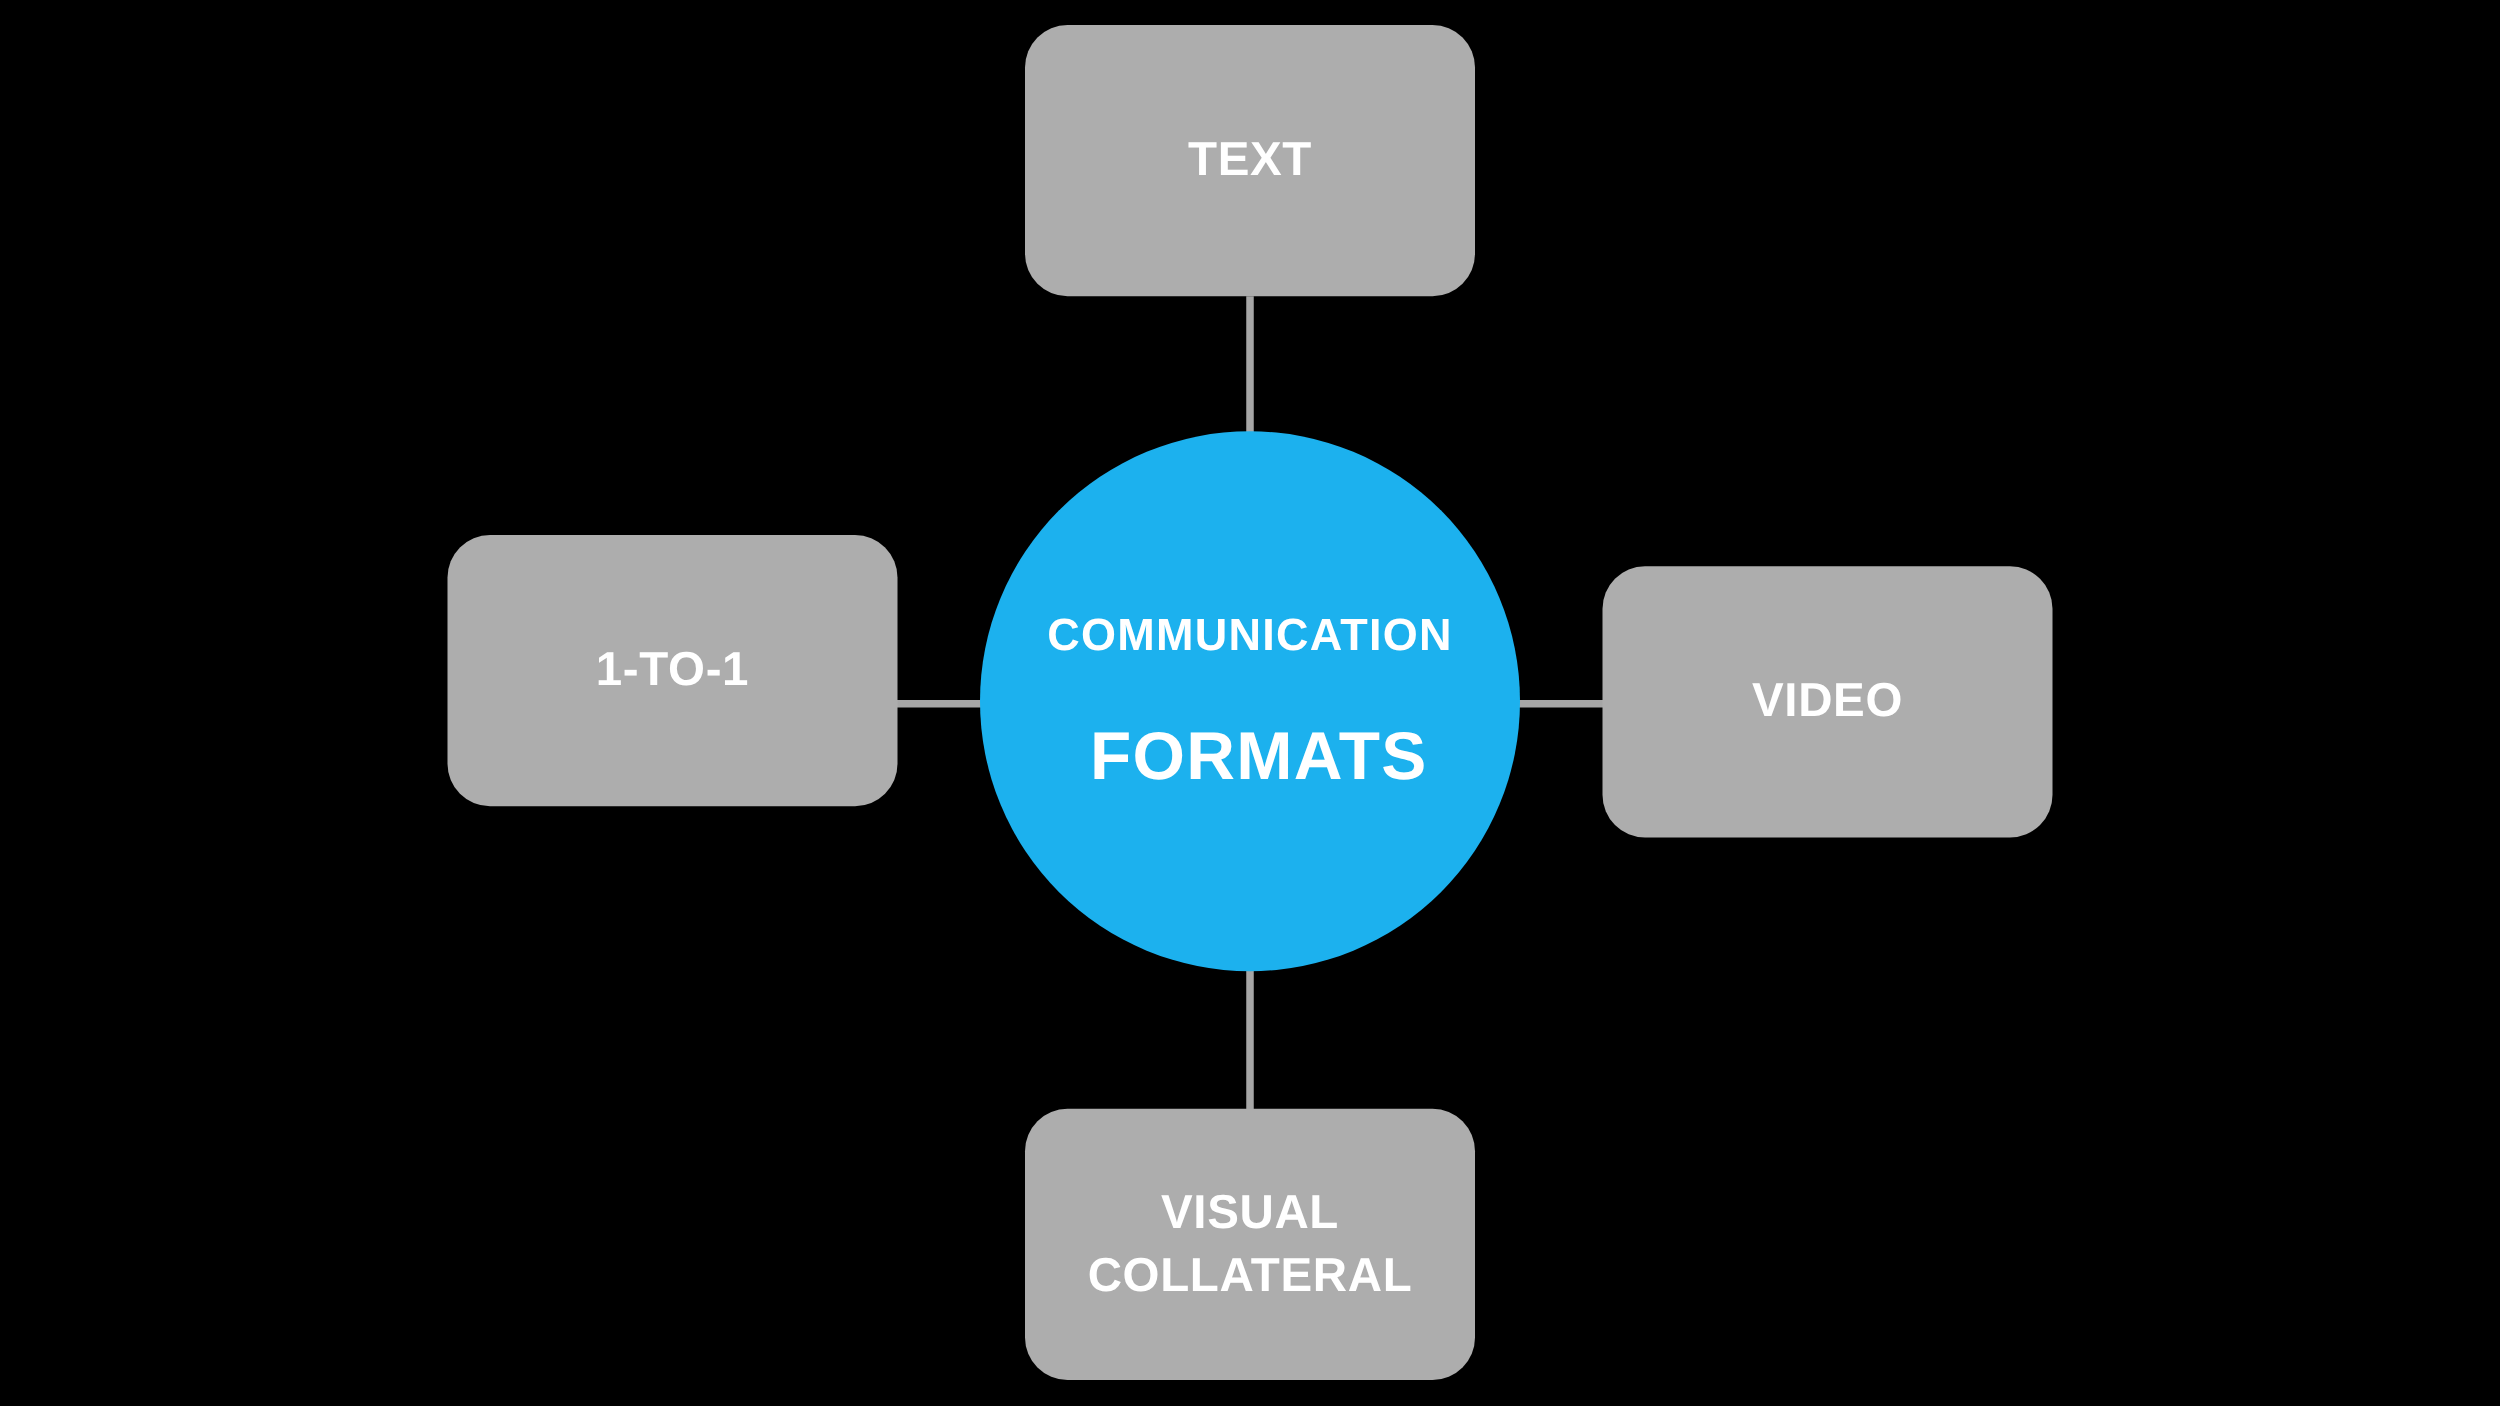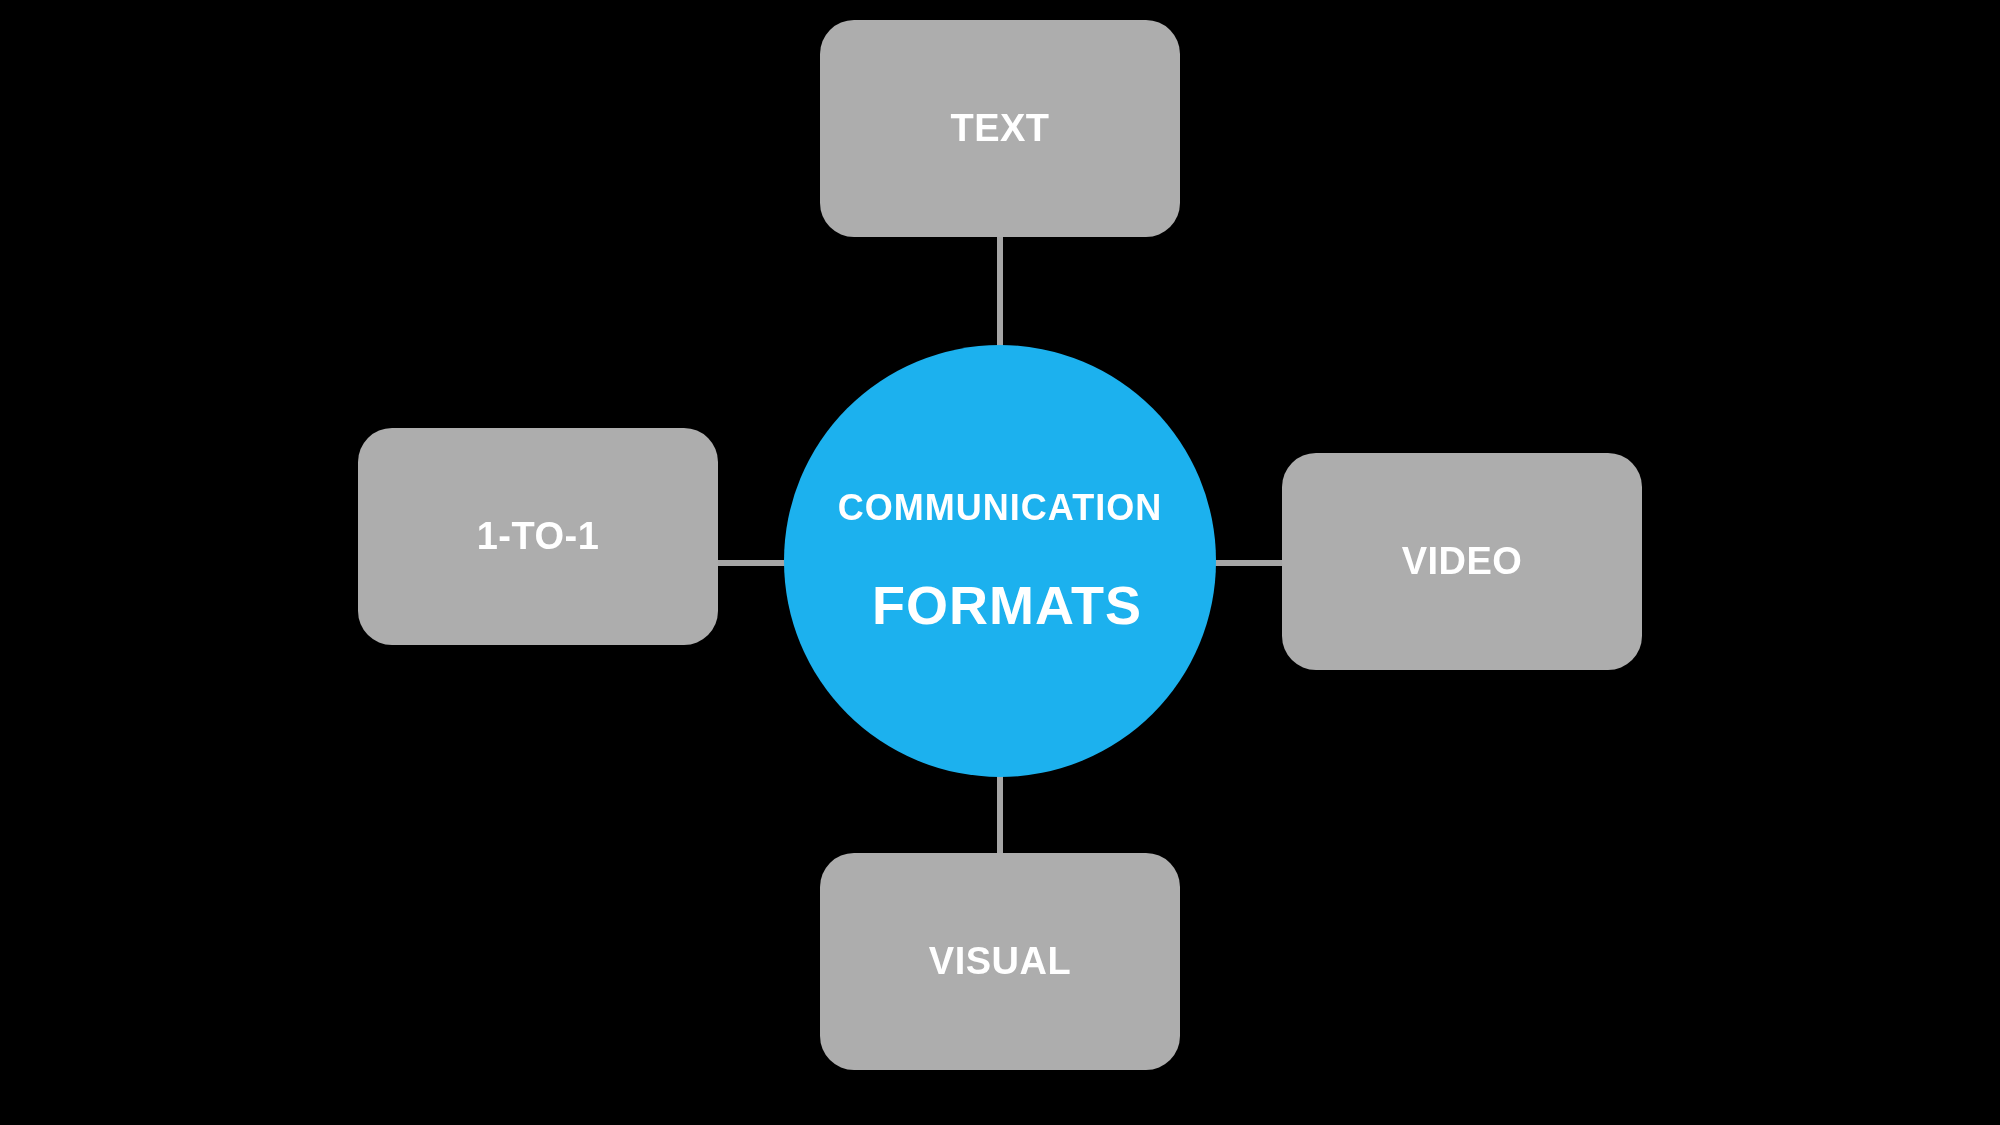--- a/index.html
+++ b/index.html
@@ -30,21 +30,21 @@
   }
   .node-box .label-line {
     color: var(--label-white, #FFFFFF);
     font-size: 38px;
     font-weight: 700;
     line-height: 1.32;
     letter-spacing: 0.5px;
   }
   .node-top    { left: 820px;  top: 20px;  }
   .node-right  { left: 1282px; top: 453px; }
-  .node-bottom { left: 820px;  top: 853px; }
+  .node-bottom { left: 820px;  top: 887px; }
   .node-left   { left: 358px;  top: 428px; }
 
   .center-circle {
     position: absolute;
     left: 784px;
     top: 345px;
     width: 432px;
     height: 432px;
     border-radius: 50%;
     background: var(--circle-blue, #1CB1EE);
@@ -92,20 +92,21 @@
   <div class="node-box node-top">
     <span class="label-line">TEXT</span>
   </div>
 
   <div class="node-box node-right">
     <span class="label-line">VIDEO</span>
   </div>
 
   <div class="node-box node-bottom">
     <span class="label-line">VISUAL</span>
+    <span class="label-line">COLLATERAL</span>
   </div>
 
   <div class="node-box node-left">
     <span class="label-line">1-TO-1</span>
   </div>
 
   <div class="center-circle">
     <span class="center-line-1">COMMUNICATION</span>
     <span class="center-line-2">FORMATS</span>
   </div>

